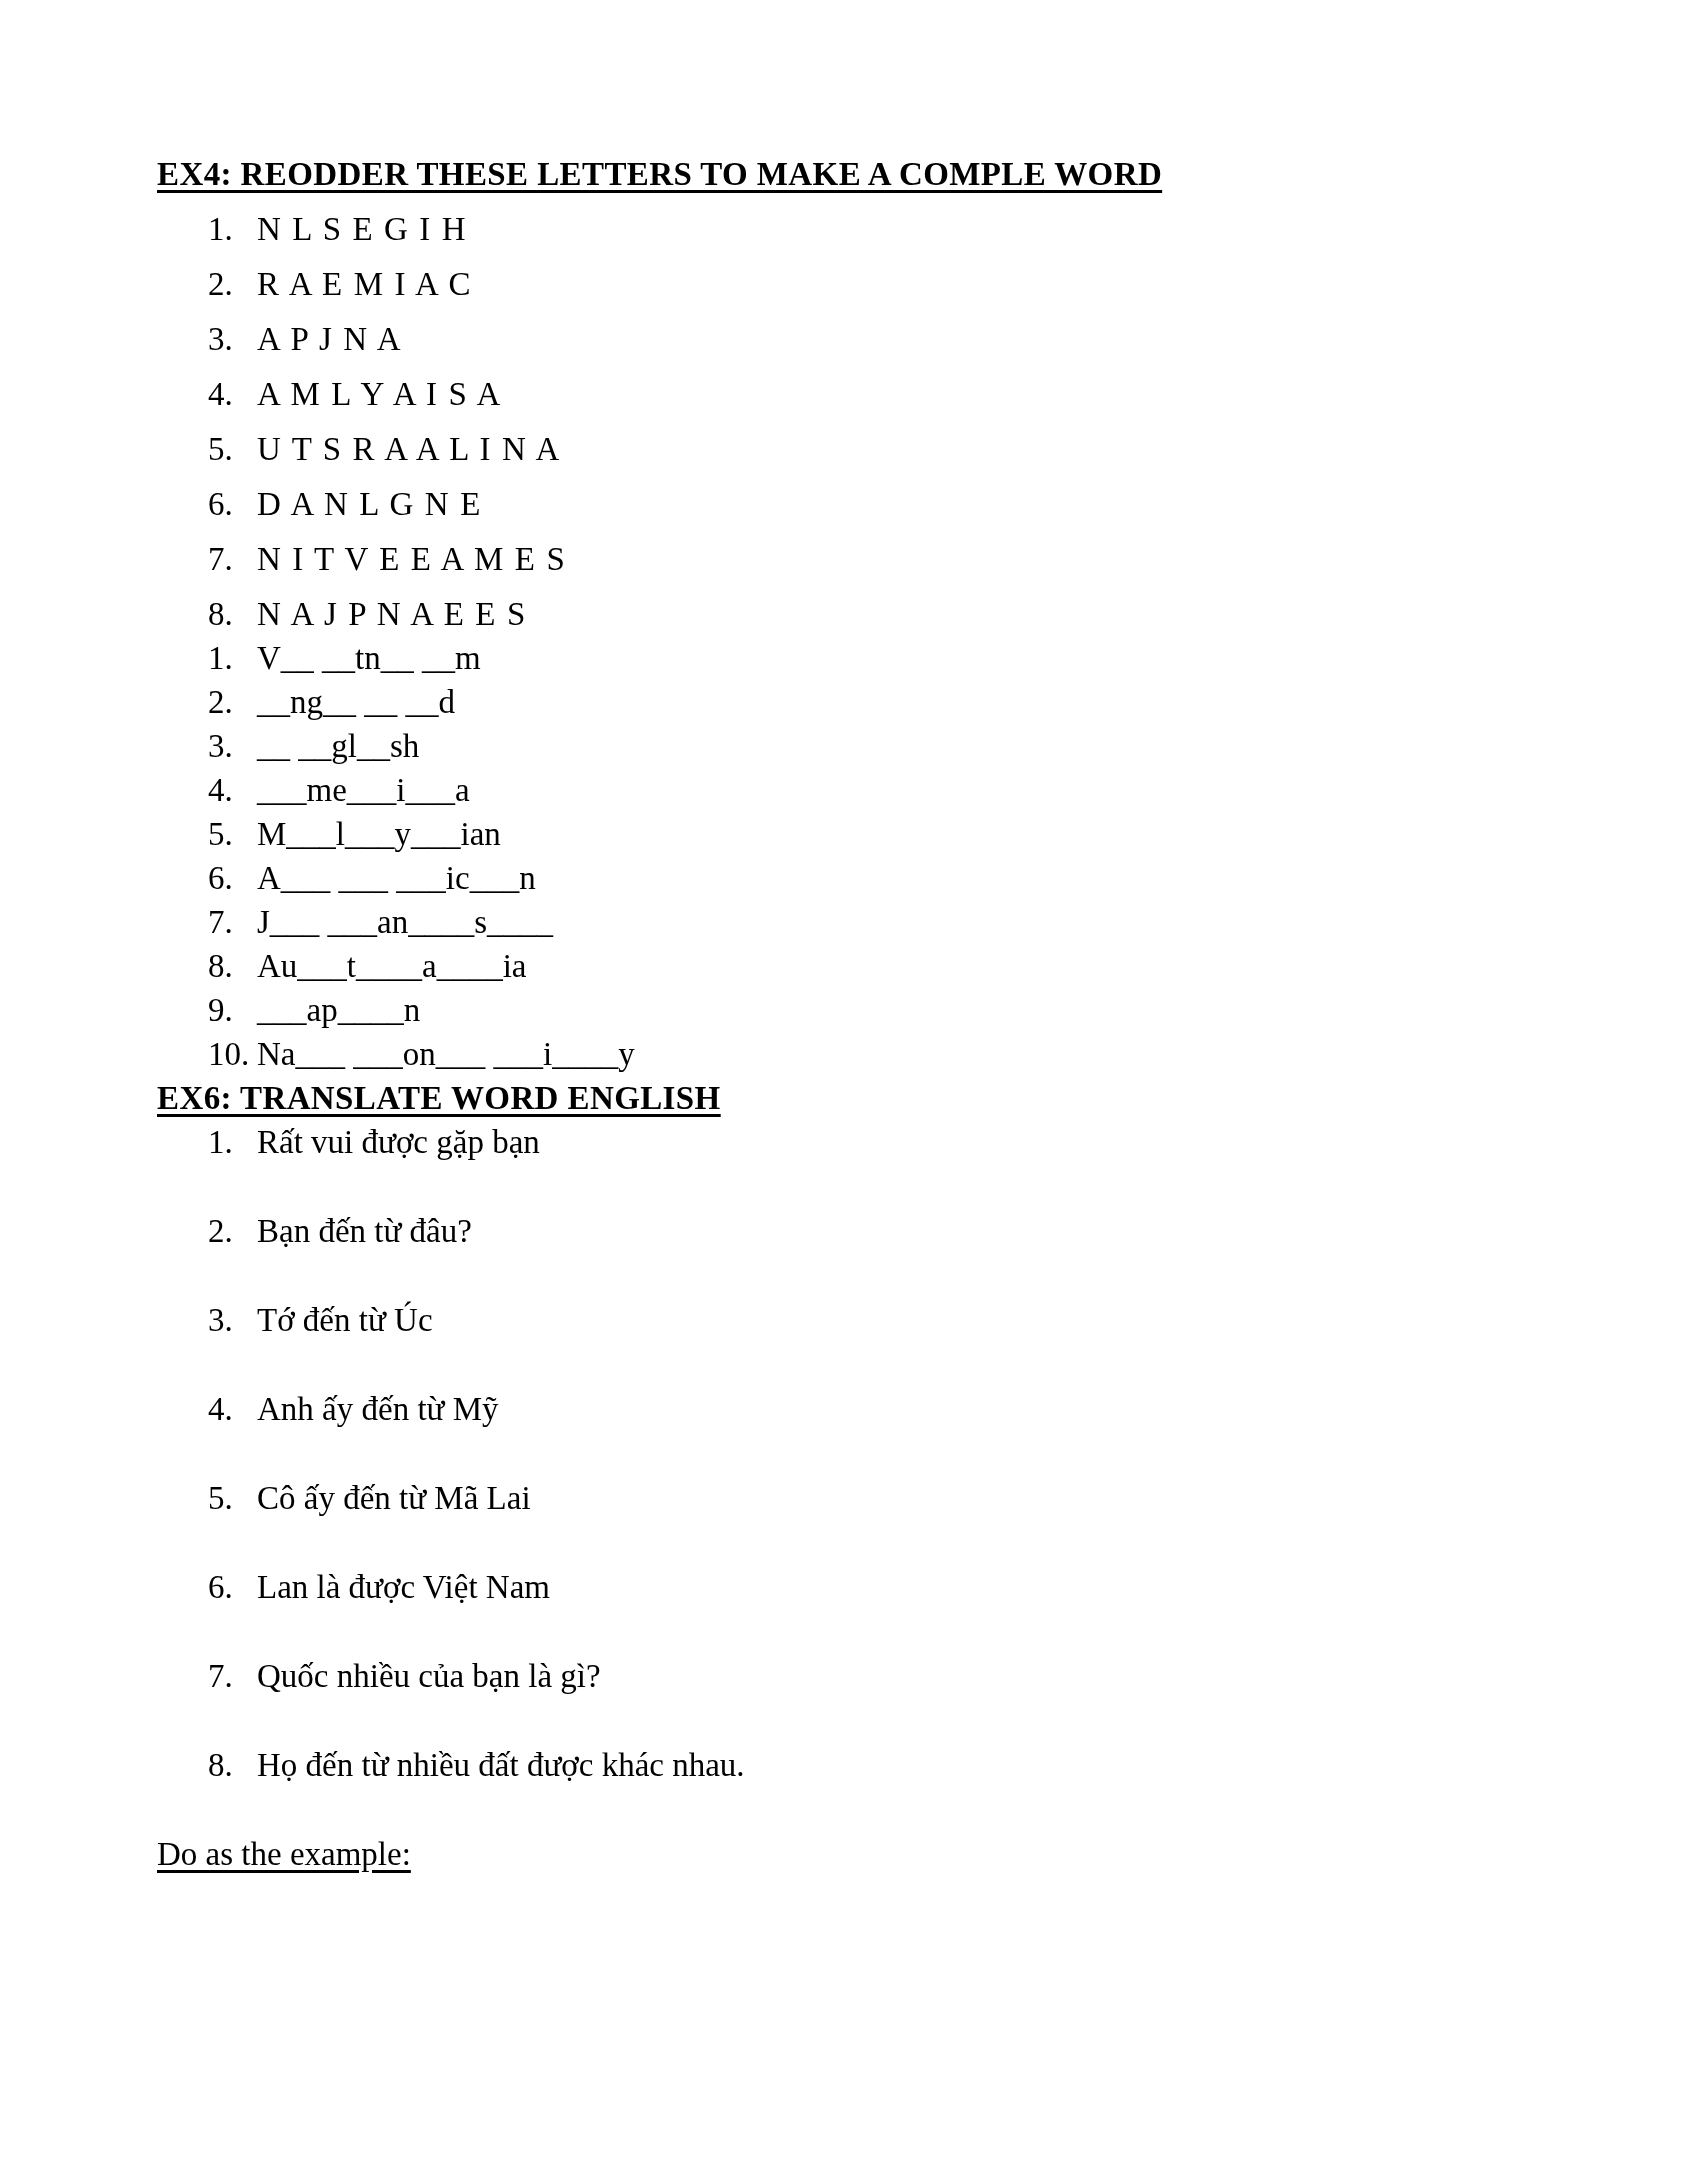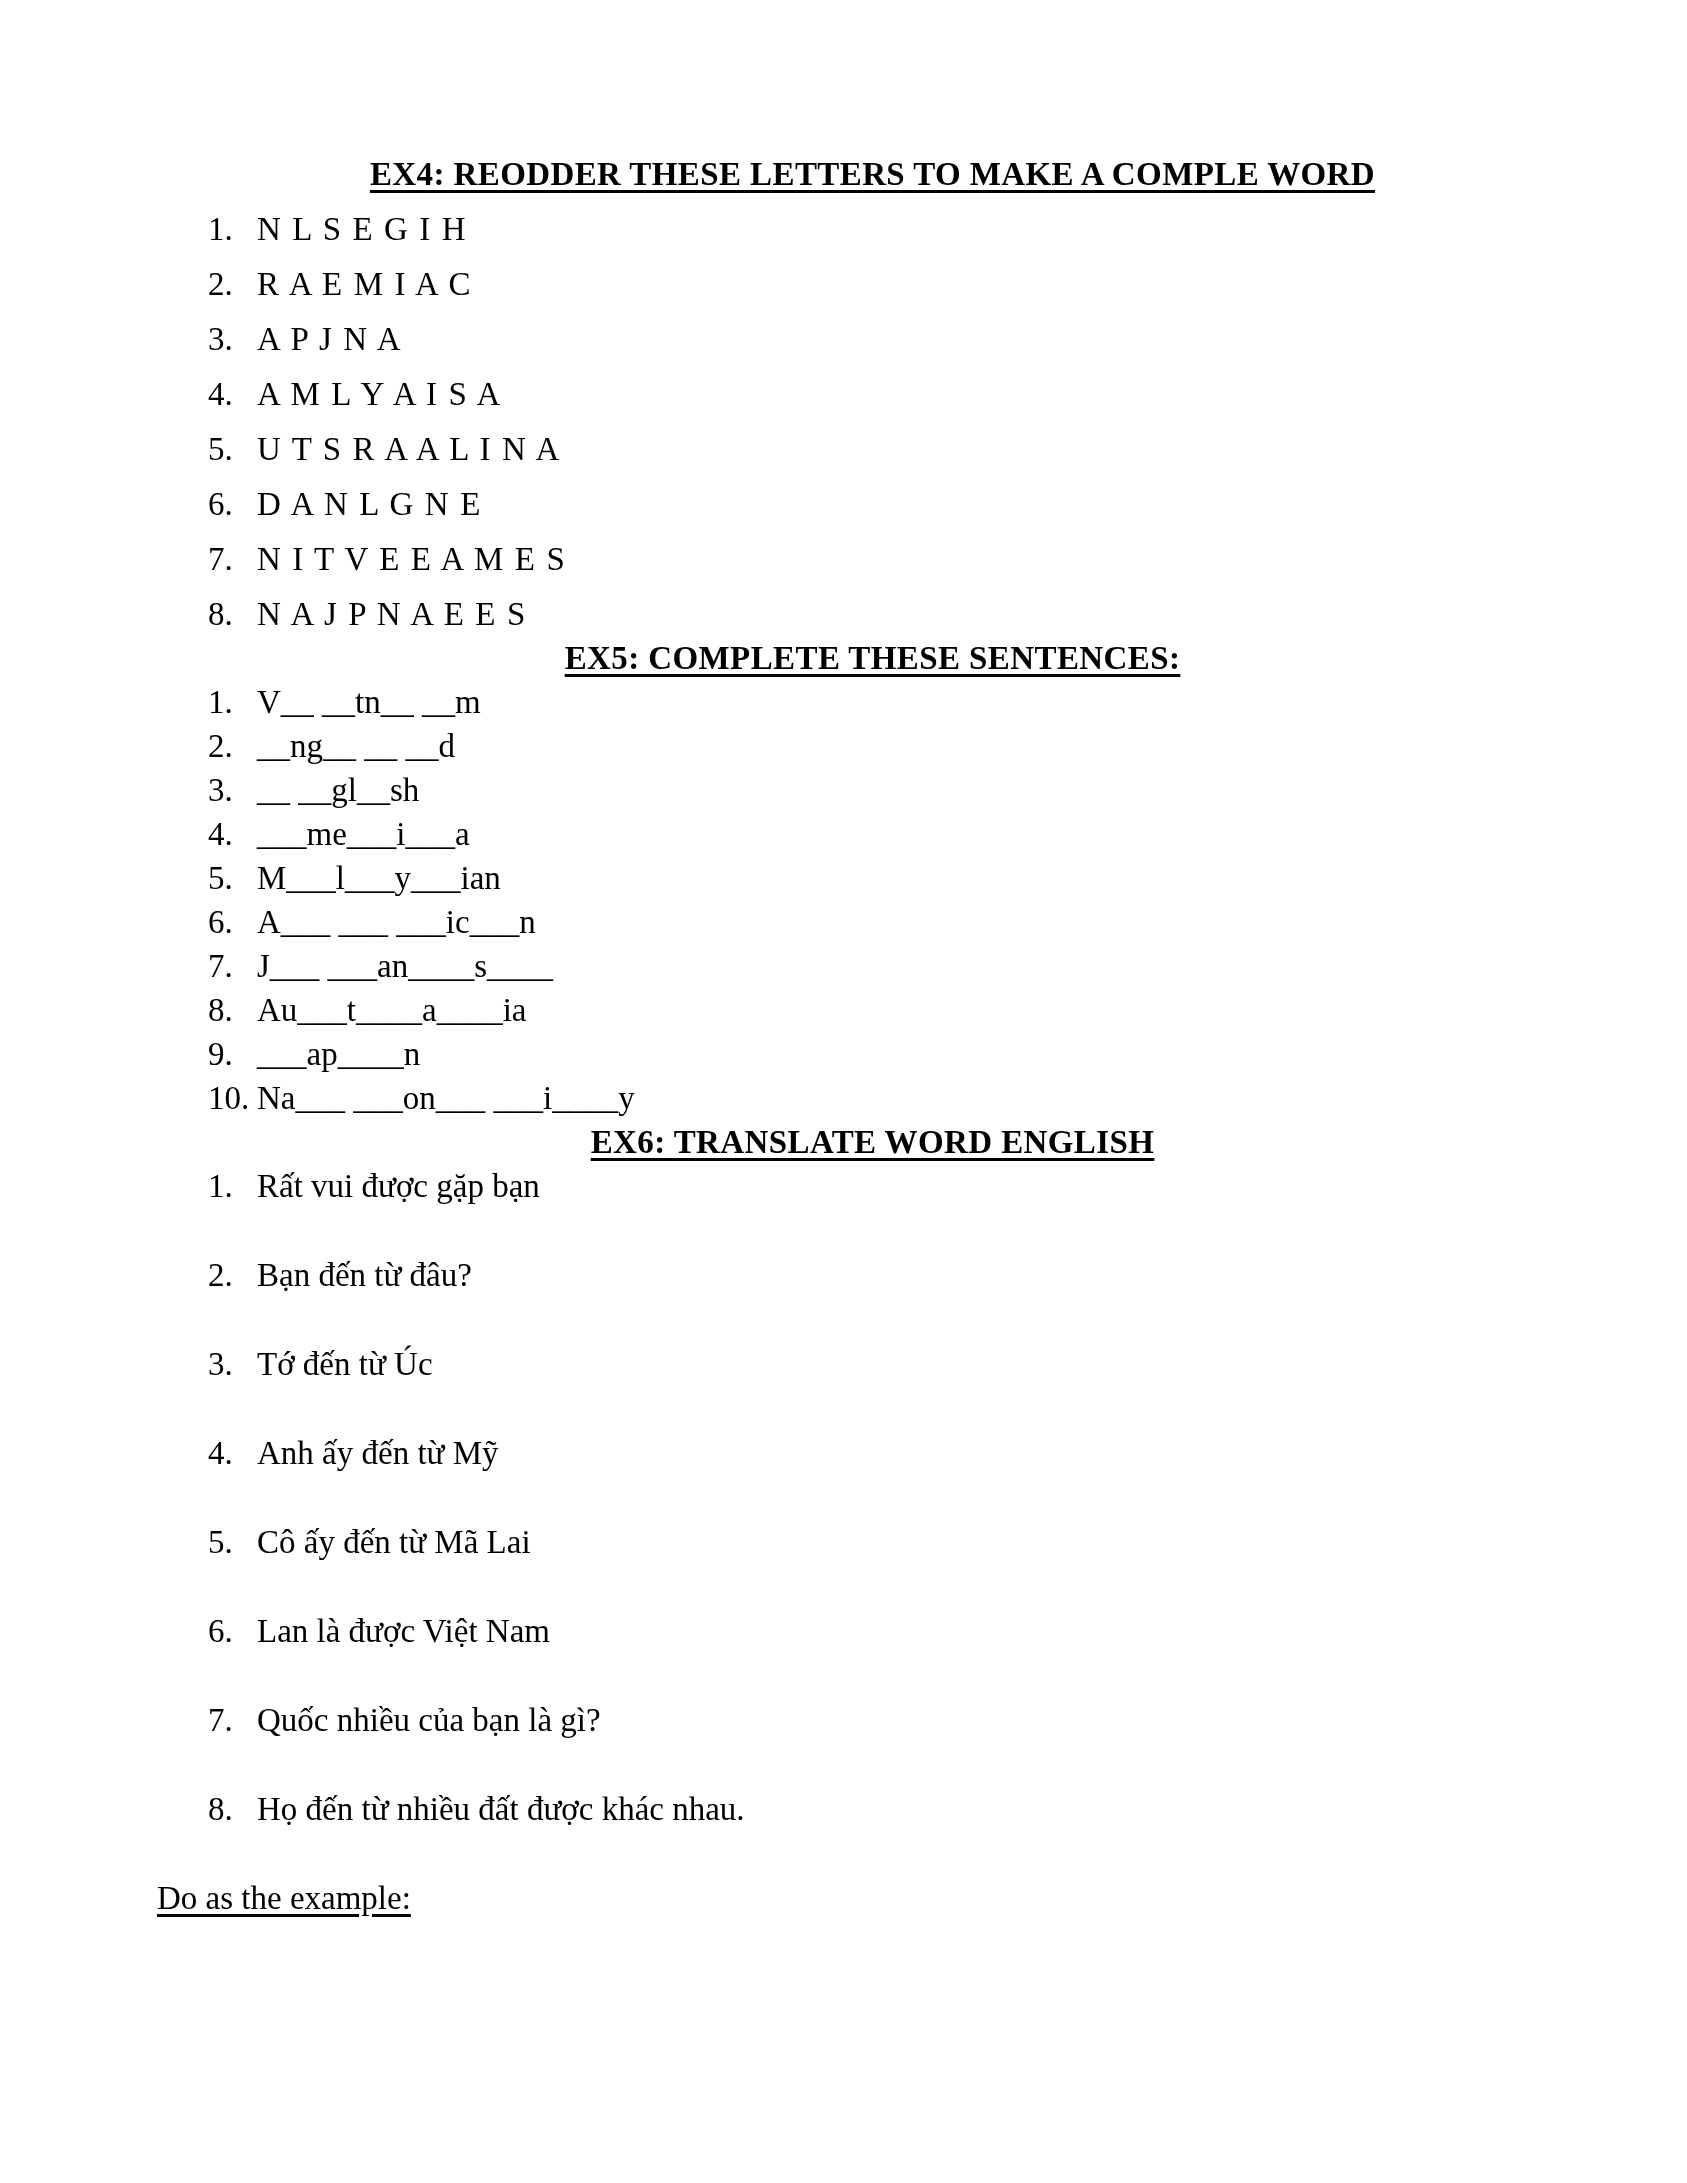--- a/index.html
+++ b/index.html
@@ -17,21 +17,20 @@
     overflow: hidden;
   }
   .heading {
     margin: 0;
     font-size: 33px;
     font-weight: bold;
     letter-spacing: 0.4px;
     text-decoration: underline;
     text-decoration-thickness: 3.3px;
     text-underline-offset: 5px;
-    text-align: center;
   }
   ol.list {
     list-style: none;
     margin: 0;
     padding: 0;
   }
   ol.list li {
     display: flex;
     align-items: baseline;
     padding-left: 51px;
@@ -93,21 +92,20 @@
           <span class="txt">N I T V E E A M E S</span>
         </li>
         <li>
           <span class="num">8.</span>
           <span class="txt">N A J P N A E E S</span>
         </li>
       </ol>
   </section>
 
   <section>
-    <h2 class="heading">EX5: COMPLETE THESE SENTENCES:</h2>
     <ol class="list list-ex5">
         <li>
           <span class="num">1.</span>
           <span class="txt">V__ __tn__ __m</span>
         </li>
         <li>
           <span class="num">2.</span>
           <span class="txt">__ng__ __ __d</span>
         </li>
         <li>

